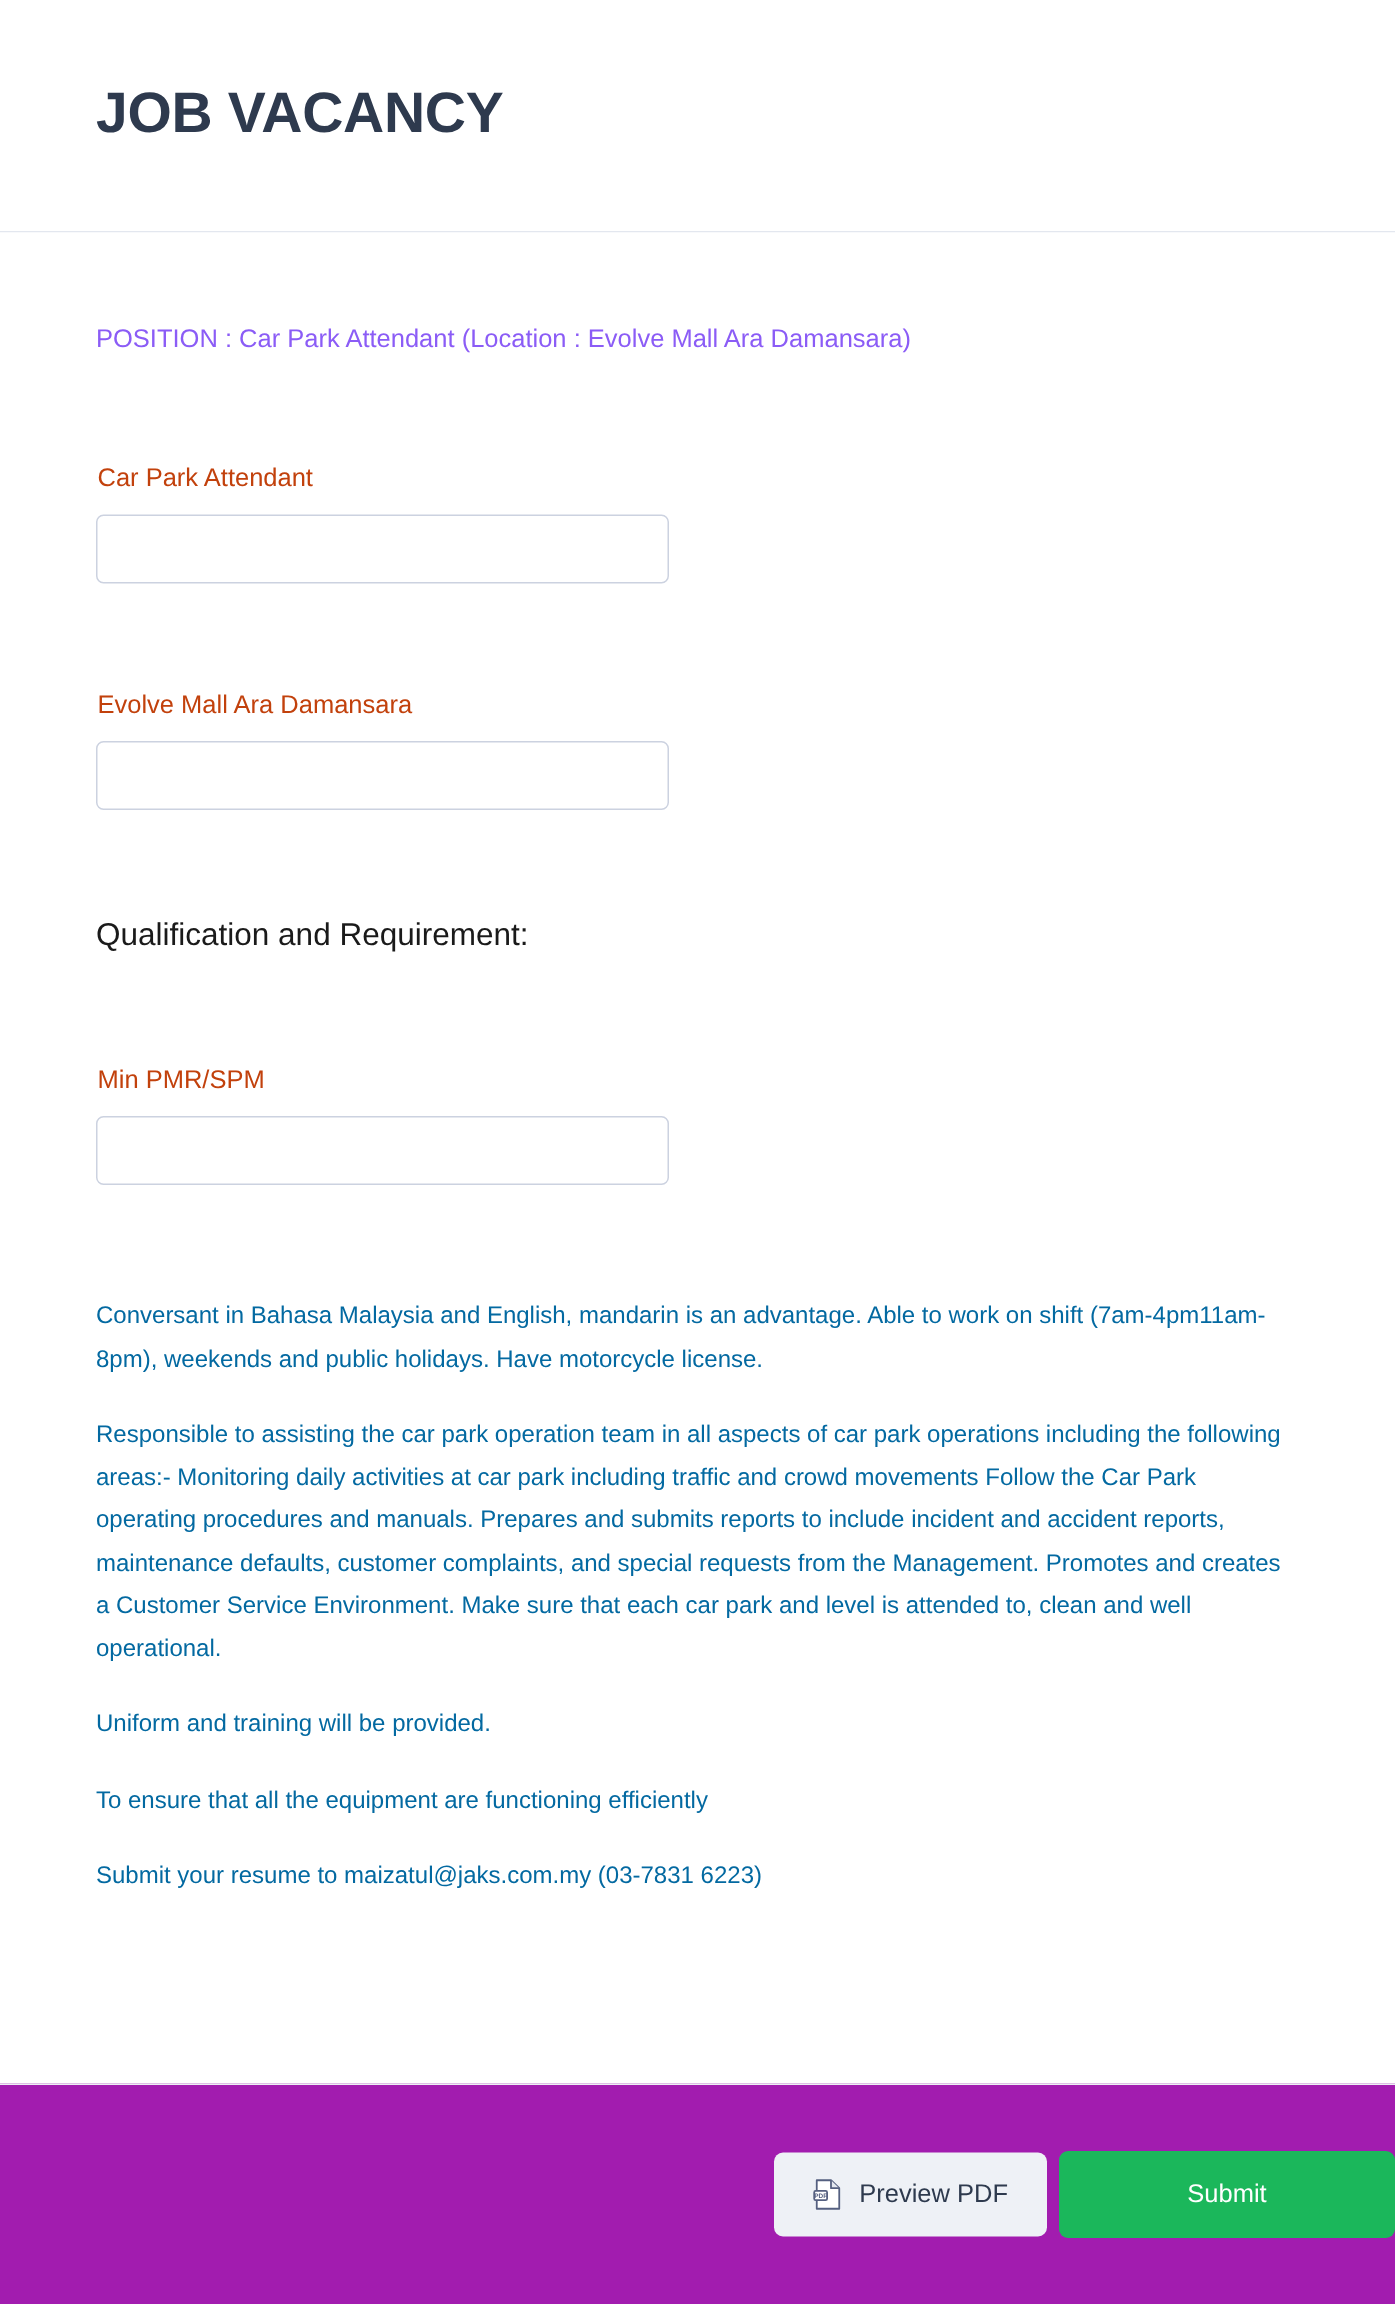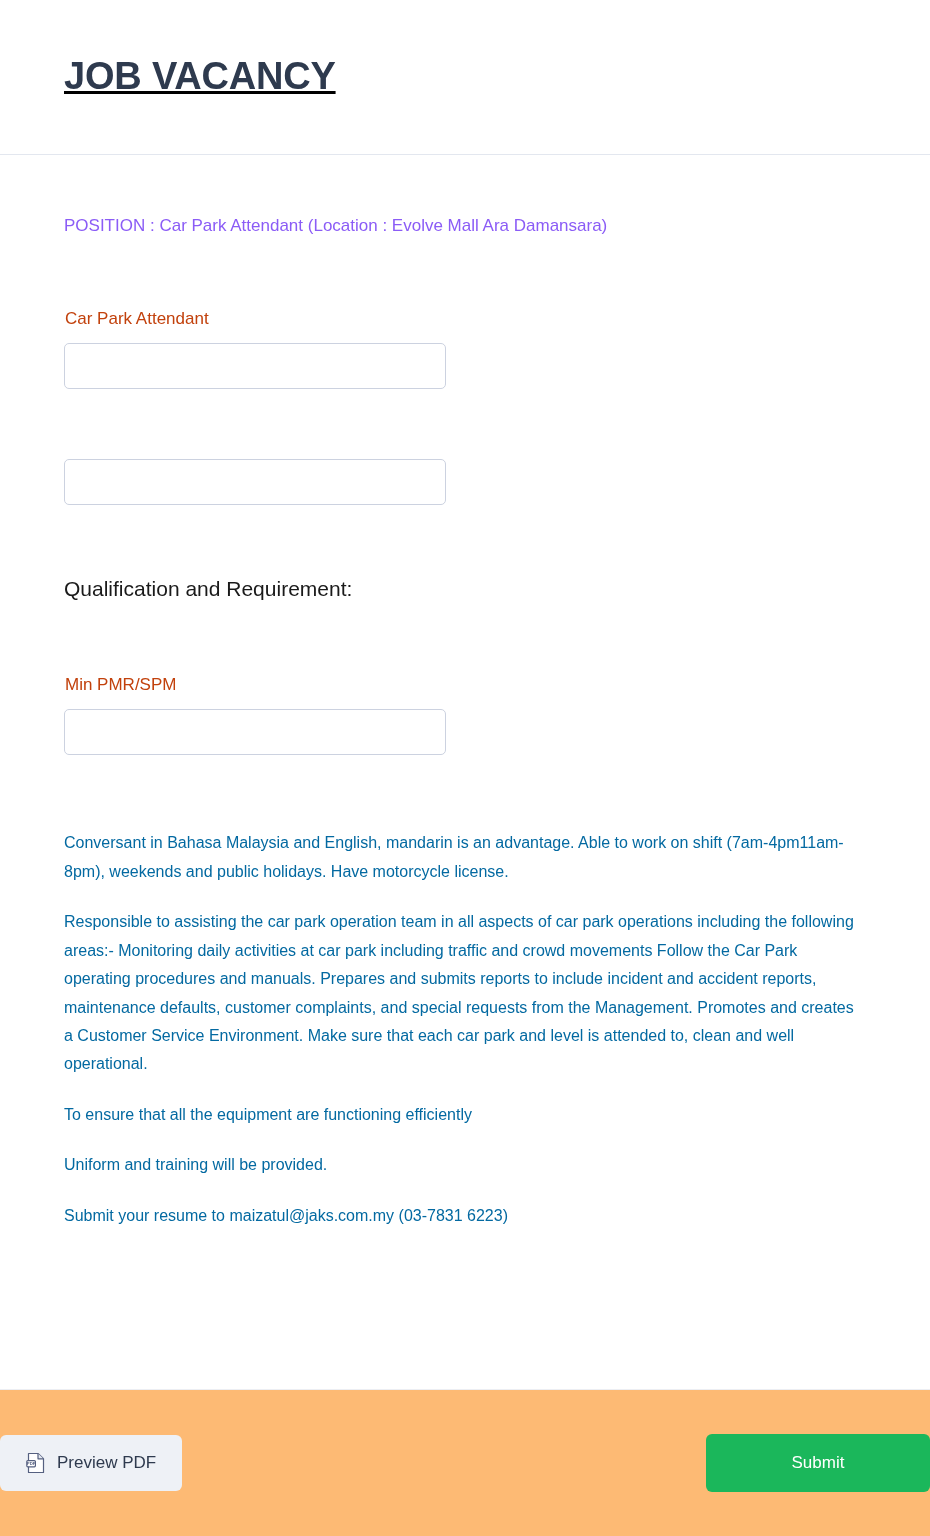--- a/index.html
+++ b/index.html
@@ -29,21 +29,20 @@
   
   .form-header {
     height: 155px;
     box-sizing: border-box;
     border-bottom: 1px solid #e3e7ef;
     display: flex;
     align-items: center;
     padding: 0 64px;
     background: #ffffff;
     flex: 0 0 auto;
-    text-decoration: underline;
   }
   .form-title {
     font-size: 38px;
     font-weight: bold;
     color: #2f3a४f;
     color: #2e3a4e;
     letter-spacing: -0.2px;
     margin: 0;
     line-height: 1.1;
   }
@@ -113,23 +112,23 @@
   }
   .description p:last-child { margin-bottom: 14px; }
 
   
   .form-footer {
     flex: 0 0 auto;
     height: 146px;
     border-top: 1px solid #eceef3;
     display: flex;
     align-items: center;
-    justify-content: space-between;
-    gap: 26px;
-    background: #fdba74;
+    justify-content: flex-end;
+    gap: 8px;
+    background: #a21caf;
   }
 
   .btn {
     font-family: "Liberation Sans", sans-serif;
     font-size: 17px;
     border: none;
     border-radius: 6px;
     cursor: pointer;
     display: inline-flex;
     align-items: center;
@@ -171,35 +170,36 @@
   <div class="form-body">
 
     <p class="intro-line">POSITION : Car Park Attendant (Location : Evolve Mall Ara Damansara)</p>
 
     <div class="field-block first">
       <label class="field-label">Car Park Attendant</label>
       <input class="field-input" type="text" value="" placeholder="" style="">
     </div>
 
     <div class="field-block">
+      <label class="field-label">Evolve Mall Ara Damansara</label>
       <input class="field-input" type="text" value="" placeholder="" style="">
     </div>
 
     <p class="section-note">Qualification and Requirement:</p>
 
     <div class="field-block">
       <label class="field-label">Min PMR/SPM</label>
       <input class="field-input" type="text" value="" placeholder="" style="">
     </div>
 
     <div class="description">
       <p>Conversant in Bahasa Malaysia and English, mandarin is an advantage. Able to work on shift (7am-4pm11am-8pm), weekends and public holidays. Have motorcycle license.</p>
       <p>Responsible to assisting the car park operation team in all aspects of car park operations including the following areas:- Monitoring daily activities at car park including traffic and crowd movements Follow the Car Park operating procedures and manuals. Prepares and submits reports to include incident and accident reports, maintenance defaults, customer complaints, and special requests from the Management. Promotes and creates a Customer Service Environment. Make sure that each car park and level is attended to, clean and well operational.</p>
+      <p>Uniform and training will be provided.</p>
       <p>To ensure that all the equipment are functioning efficiently</p>
-      <p>Uniform and training will be provided.</p>
       <p>Submit your resume to maizatul@jaks.com.my (03-7831 6223)</p>
     </div>
 
   </div>
 
   <div class="form-footer">
 
     <button class="btn btn-preview" style="background: rgb(238, 241, 246);">
       <span class="pdf-icon">
         <svg viewBox="0 0 20 22" width="20" height="22" xmlns="http://www.w3.org/2000/svg">

